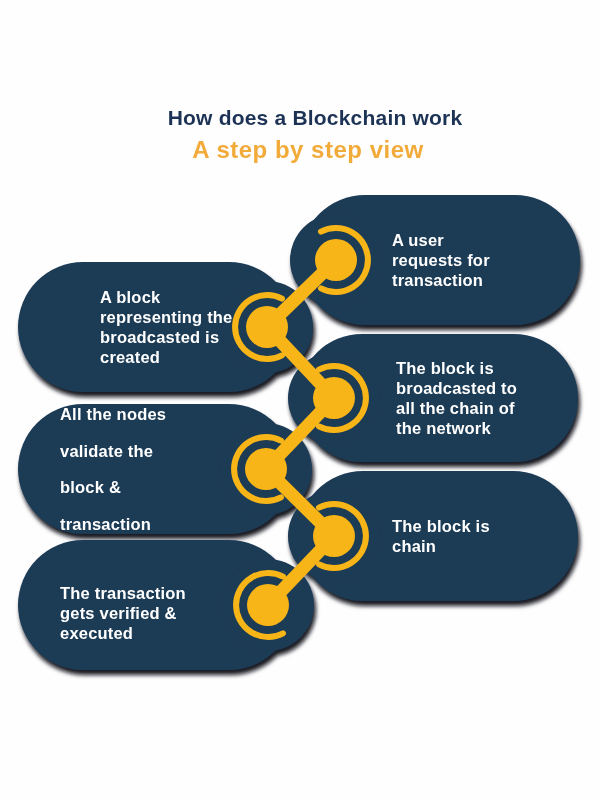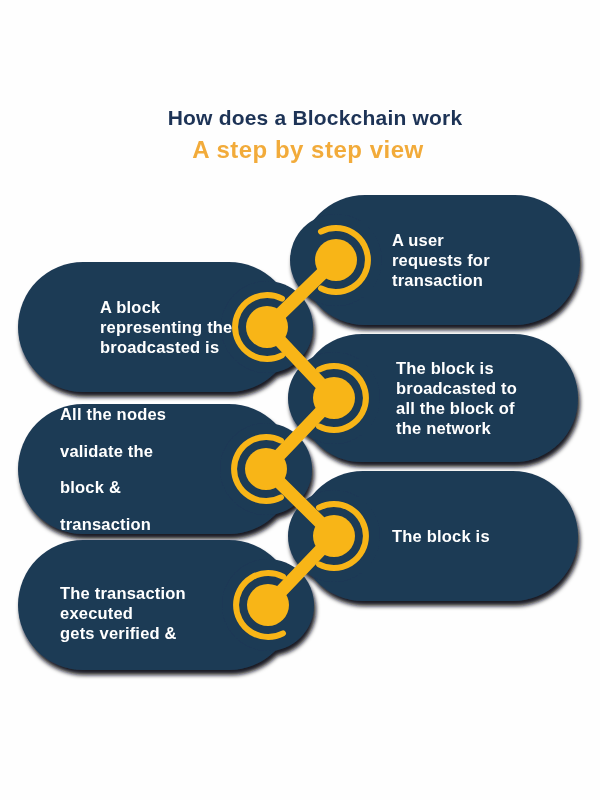--- a/index.html
+++ b/index.html
@@ -115,39 +115,41 @@
   <div class="pill-text t1">
     <div class="line">A user</div>
     <div class="line">requests for</div>
     <div class="line">transaction</div>
   </div>
 
   <div class="pill-text t2">
     <div class="line">A block</div>
     <div class="line">representing the</div>
     <div class="line">broadcasted is</div>
+    <div class="line">created</div>
   </div>
 
   <div class="pill-text t3">
     <div class="line">The block is</div>
     <div class="line">broadcasted to</div>
-    <div class="line">all the block of</div>
+    <div class="line">all the chain of</div>
     <div class="line">the network</div>
   </div>
 
   <div class="pill-text t4">
     <div class="line">All the nodes</div>
     <div class="line">validate the</div>
     <div class="line">block &amp;</div>
     <div class="line">transaction</div>
   </div>
 
   <div class="pill-text t5">
     <div class="line">The block is</div>
+    <div class="line">chain</div>
   </div>
 
   <div class="pill-text t6">
     <div class="line">The transaction</div>
+    <div class="line">gets verified &amp;</div>
     <div class="line">executed</div>
-    <div class="line">gets verified &amp;</div>
   </div>
 
 </div>
 
 </body></html>

